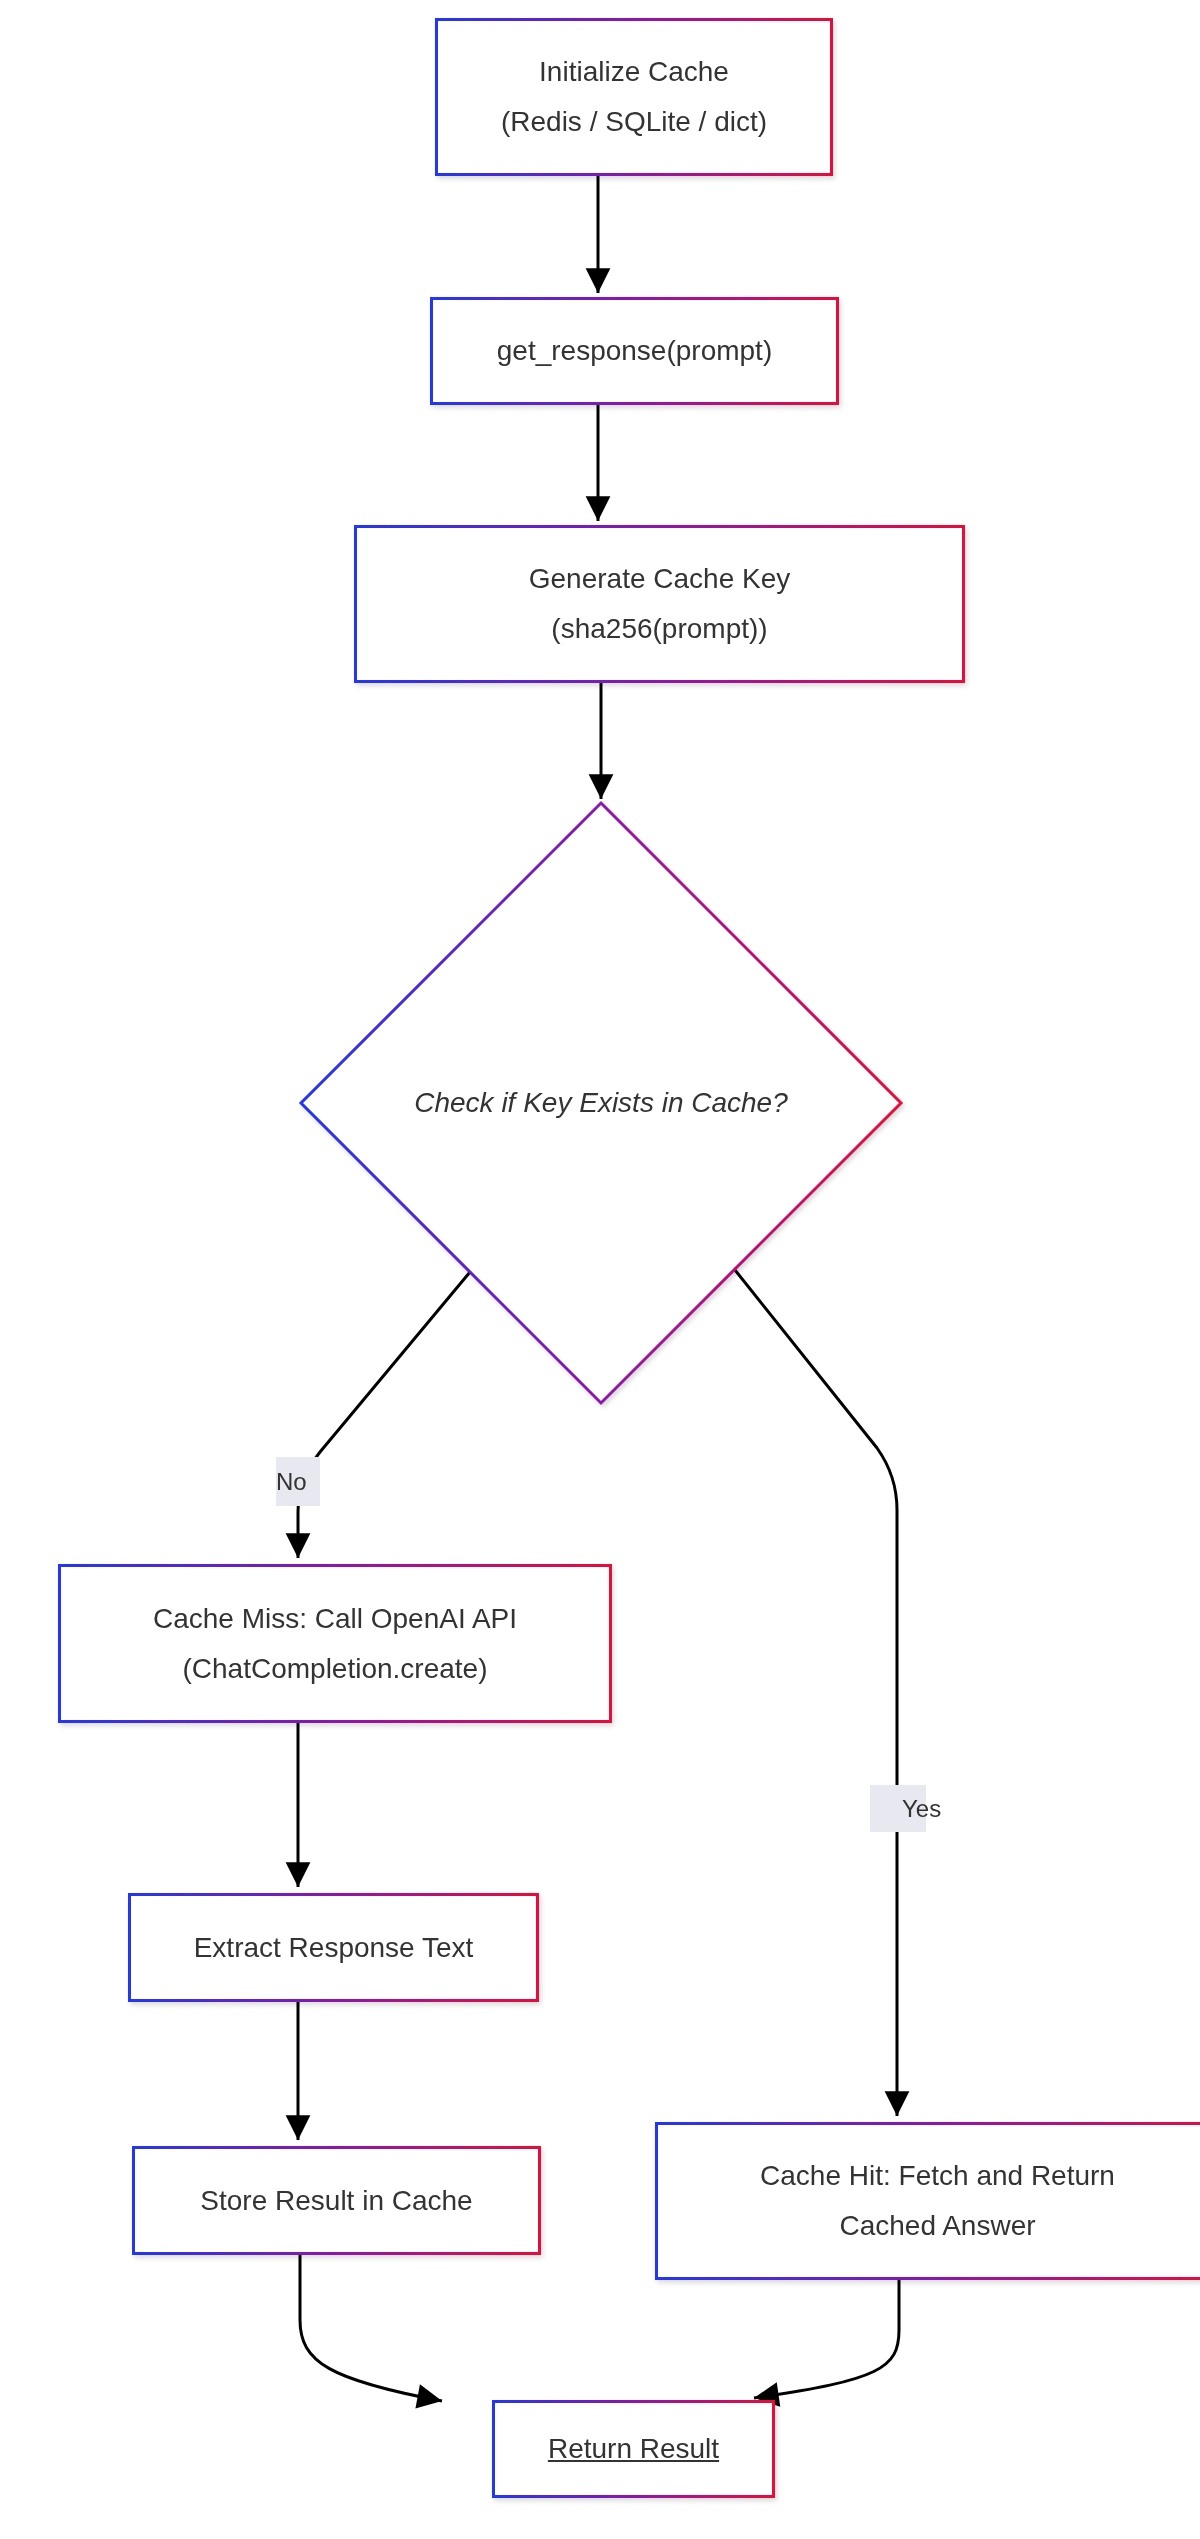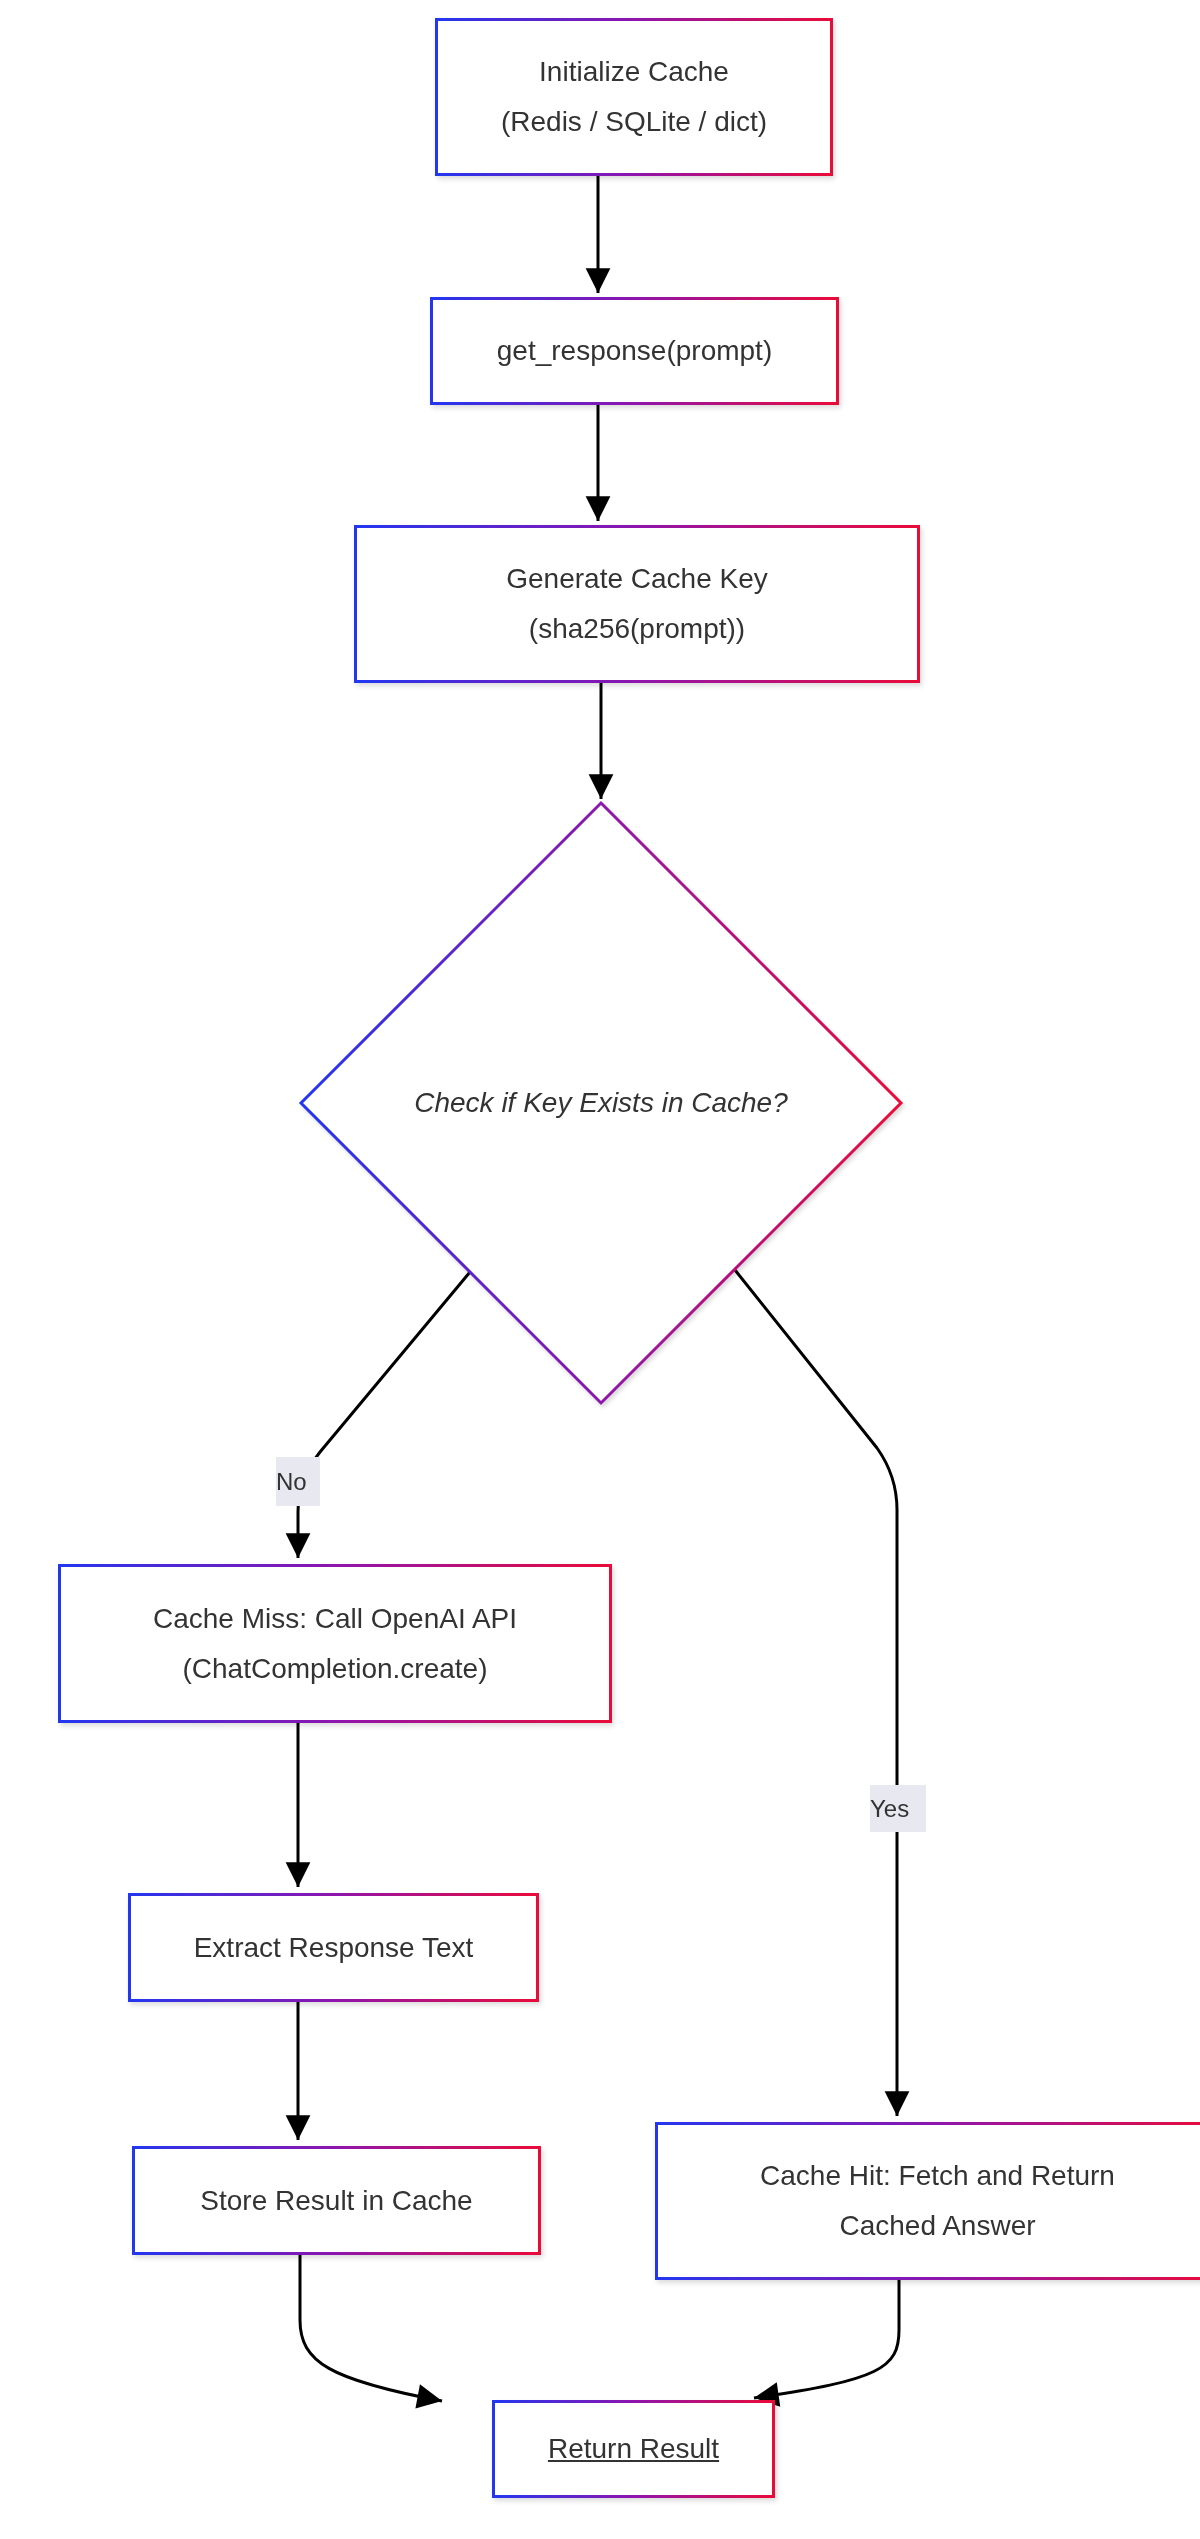--- a/index.html
+++ b/index.html
@@ -104,21 +104,21 @@
 
   <div class="node" style="left:399px; top:18px; width:398px; height:158px;">
     <span>Initialize Cache</span>
     <span>(Redis / SQLite / dict)</span>
   </div>
 
   <div class="node" style="left:394px; top:297px; width:409px; height:108px;text-align:right;">
     <span>get_response(prompt)</span>
   </div>
 
-  <div class="node" style="left:318px; top:525px; width:566px; height:158px;">
+  <div class="node" style="left:318px; top:525px; width:611px; height:158px;">
     <span>Generate Cache Key</span>
     <span>(sha256(prompt))</span>
   </div>
 
   <div class="diamond-label" style="left:376px; top:1068px; width:450px; height:70px;">
     <span>Check if Key Exists in Cache?</span>
   </div>
 
   <div class="node" style="left:22px; top:1564px; width:554px; height:159px;">
     <span>Cache Miss: Call OpenAI API</span>
@@ -139,17 +139,17 @@
   </div>
 
   <div class="node" style="left:456px; top:2400px; width:283px; height:98px;text-decoration:underline;">
     <span>Return Result</span>
   </div>
 
   <div class="edge-label" style="left:276px; top:1457px; width:44px; height:49px;">
     <span>No</span>
   </div>
 
-  <div class="edge-label" style="left:870px; top:1785px; width:56px; height:47px;">
+  <div class="edge-label" style="left:870px; top:1785px; width:56px; height:47px;padding-left:32px;">
     <span>Yes</span>
   </div>
 
 </div>
 
 </body></html>

